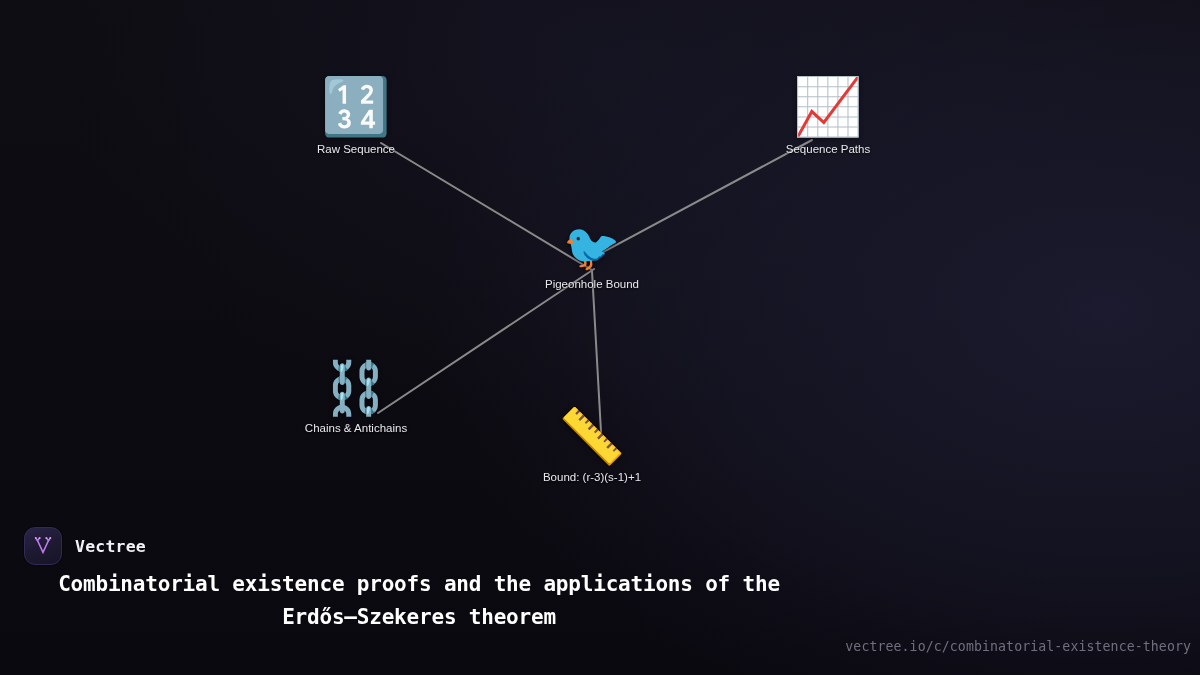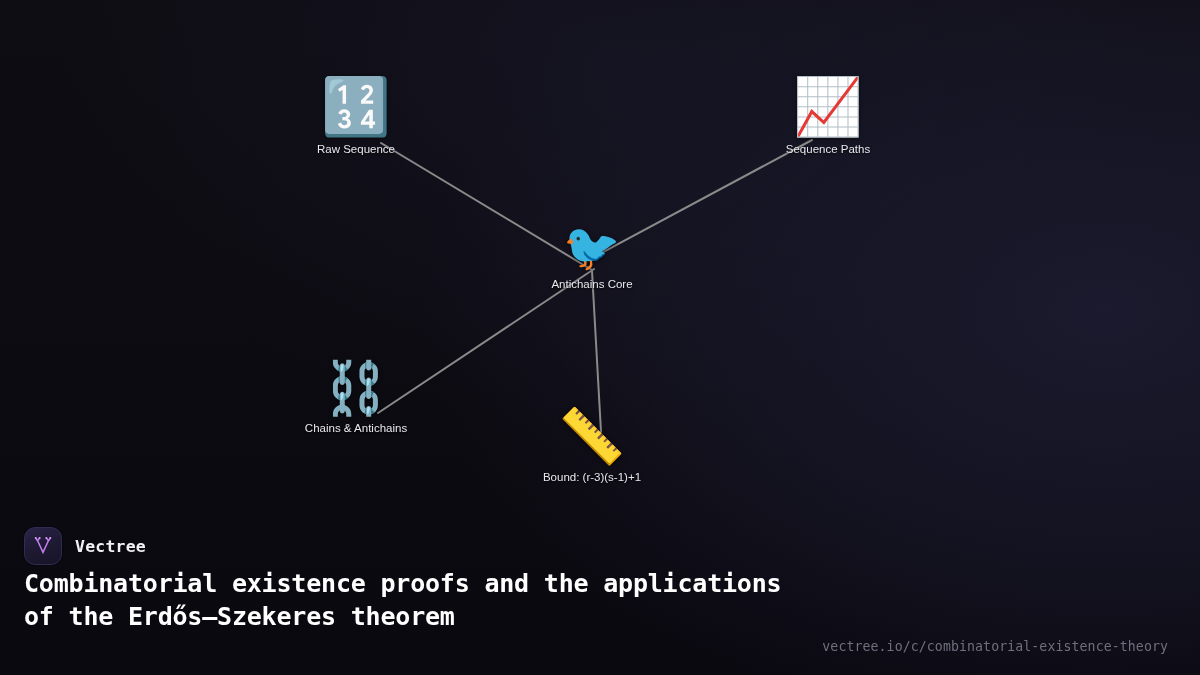--- a/index.html
+++ b/index.html
@@ -92,28 +92,29 @@
     text-align: right;
   }
   #headline {
     position: absolute;
     left: 24px;
     top: 53px;
     margin: 0;
     width: 790px;
     font-family: "DejaVu Sans Mono", "Liberation Mono", monospace;
     font-weight: bold;
-    font-size: 25px;
+    font-size: 21px;
     line-height: 32.5px;
     letter-spacing: -0.2px;
     color: #ffffff;
+    text-align: center;
   }
   #site-url {
     position: absolute;
-    right: 32px;
+    right: 9px;
     bottom: 21px;
     font-family: "DejaVu Sans Mono", "Liberation Mono", monospace;
     font-size: 13.2px;
     letter-spacing: 0.1px;
     color: #6f6f7e;
     white-space: nowrap;
   }
 </style>
 </head>
 <body>
@@ -131,21 +132,21 @@
       <div class="node" style="left: 356px; top: 117px;">
         <div class="node-icon" style="font-size: 56px;">🔢</div>
         <div class="node-label">Raw Sequence</div>
       </div>
       <div class="node" style="left: 828px; top: 117px;">
         <div class="node-icon" style="font-size: 56px;">📈</div>
         <div class="node-label">Sequence Paths</div>
       </div>
       <div class="node" style="left: 592px; top: 257px;">
         <div class="node-icon" style="font-size: 46px;">🐦</div>
-        <div class="node-label">Antichains Core</div>
+        <div class="node-label">Pigeonhole Bound</div>
       </div>
       <div class="node" style="left: 356px; top: 398px;">
         <div class="node-icon" style="font-size: 52px;">⛓️</div>
         <div class="node-label">Chains &amp; Antichains</div>
       </div>
       <div class="node" style="left: 592px; top: 446px;">
         <div class="node-icon" style="font-size: 54px;">📏</div>
         <div class="node-label">Bound: (r-3)(s-1)+1</div>
       </div>
     </div>

